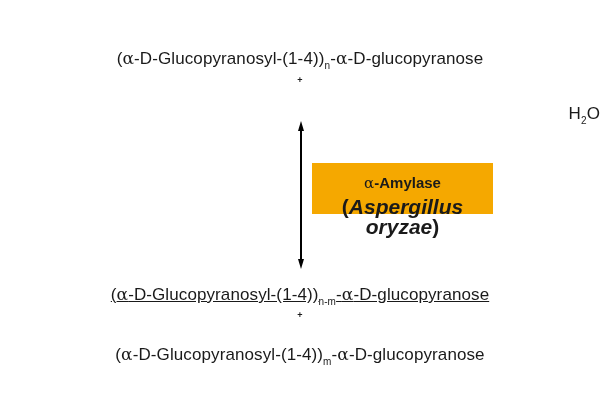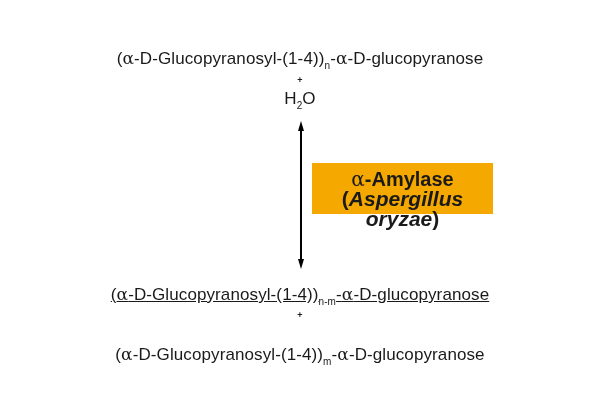--- a/index.html
+++ b/index.html
@@ -12,33 +12,33 @@
       font-size: 17px; white-space: nowrap; letter-spacing: 0.1px;
     }
     .plus { position: absolute; left: 0; width: 600px; text-align: center; font-size: 9px; font-weight: bold; }
     sub { font-size: 10px; vertical-align: -5px; line-height: 0; }
     .alpha { font-family: "DejaVu Serif", "Liberation Serif", serif; }
     .arrow { position: absolute; left: 298px; top: 121px; width: 6px; height: 148px; }
     .enzyme-box {
       position: absolute; left: 312px; top: 163px; width: 181px; height: 51px;
       text-align: center; color: #1a1a1a;
     }
-    .enzyme-name { font-size: 20px; font-weight: bold; margin-top: 6px; line-height: 20px; }
+    .enzyme-name { font-size: 15px; font-weight: bold; margin-top: 6px; line-height: 28px; }
     .enzyme-name .alpha { font-weight: normal; }
     .enzyme-source { font-size: 21px; font-weight: bold; line-height: 20px; }
     .enzyme-source i { font-style: italic; }
   </style>
 </head>
 <body>
 
 <div class="line" style="top:48px;"><span>(</span><span class="alpha">α</span><span>-D-Glucopyranosyl-(1-4))</span><sub>n</sub><span>-</span><span class="alpha">α</span><span>-D-glucopyranose</span></div>
 
 <div class="plus" style="top:75px;">+</div>
 
-<div class="line" style="top:89px;"><span>H</span><sub>2</sub><span>O</span></div>
+<div class="line" style="top:104px;text-align:right;"><span>H</span><sub>2</sub><span>O</span></div>
 
 <svg class="arrow" viewBox="0 0 6 148">
   <line x1="3" y1="8" x2="3" y2="140" stroke="#000" stroke-width="2"></line>
   <polygon points="3,0 0,10 6,10" fill="#000"></polygon>
   <polygon points="3,148 0,138 6,138" fill="#000"></polygon>
 </svg>
 
 <div class="enzyme-box" style="background:#F5A800;">
   <div class="enzyme-name"><span class="alpha">α</span><span>-Amylase</span></div>
   <div class="enzyme-source"><span>(</span><i>Aspergillus oryzae</i><span>)</span></div>

